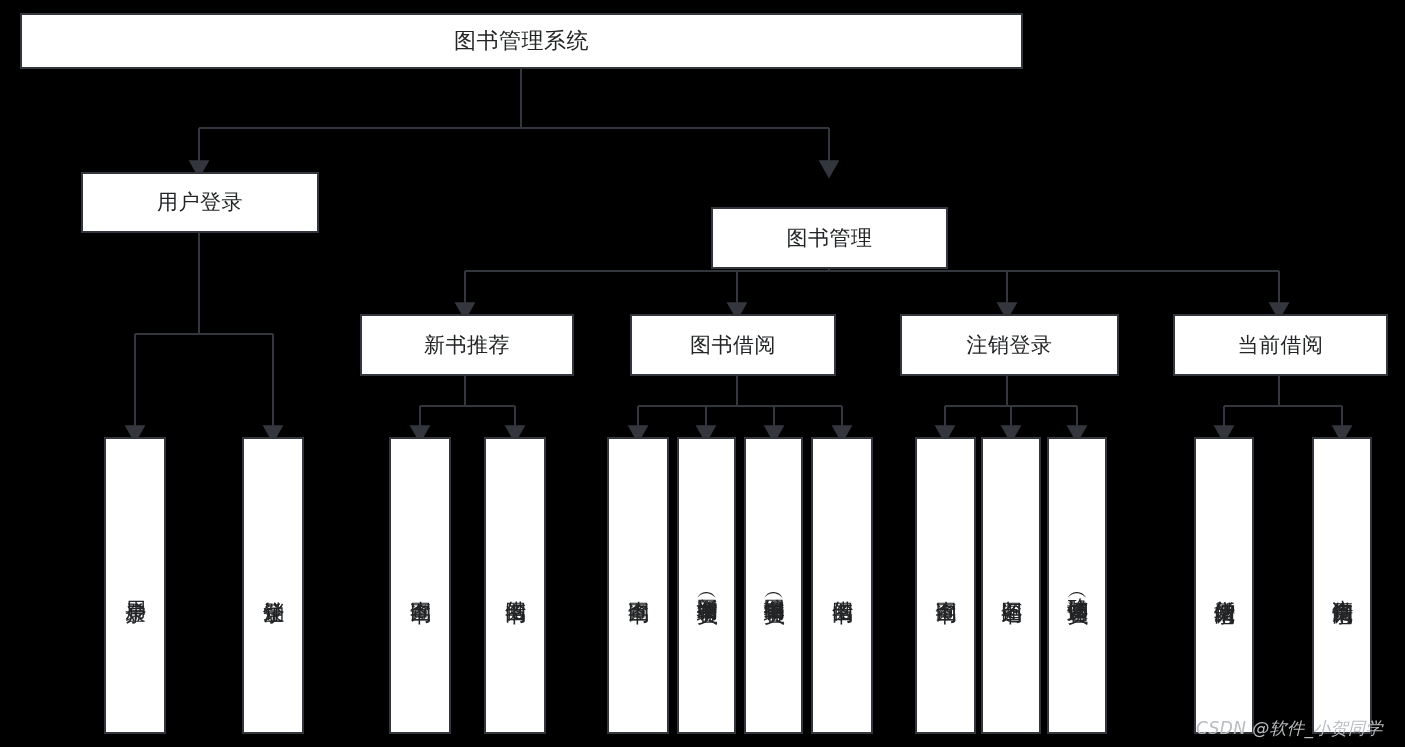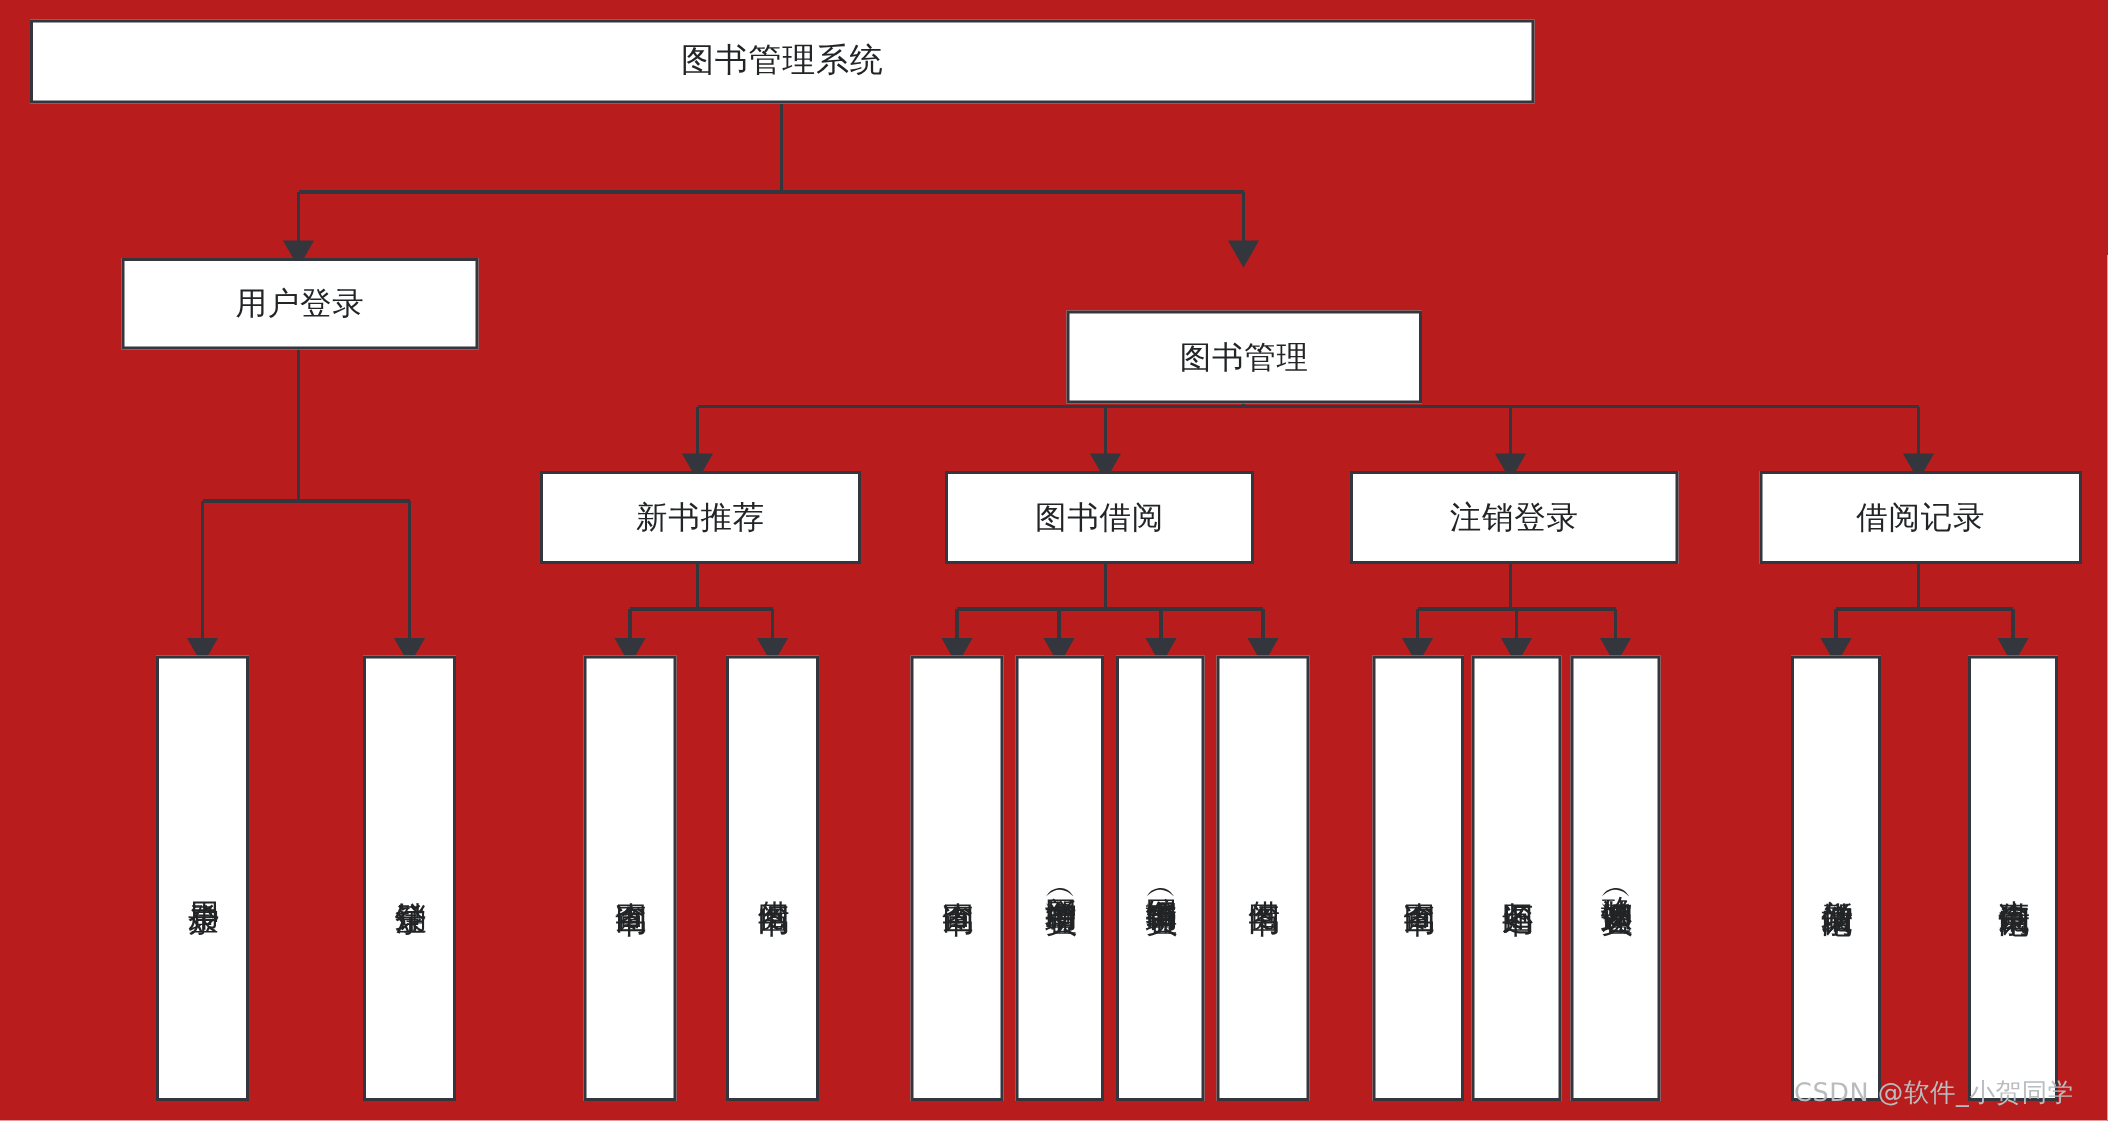--- a/index.html
+++ b/index.html
@@ -7,21 +7,21 @@
     padding: 0;
     background: #ffffff;
   }
   body {
     font-family: "DejaVu Sans", "Liberation Sans", sans-serif;
   }
   #canvas {
     position: relative;
     width: 1405px;
     height: 747px;
-    background: #b91c1c;
+    background: #000000;
     overflow: hidden;
   }
   svg.edges {
     position: absolute;
     left: 0;
     top: 0;
     width: 1405px;
     height: 747px;
     pointer-events: none;
   }
@@ -134,21 +134,21 @@
   <div class="node" style="left:630px; top:314px; width:206px; height:62px;">
     <span class="label">图书借阅</span>
   </div>
   <div class="node" style="left:360px; top:314px; width:214px; height:62px;">
     <span class="label">新书推荐</span>
   </div>
   <div class="node" style="left:900px; top:314px; width:219px; height:62px;">
     <span class="label">注销登录</span>
   </div>
   <div class="node" style="left:1173px; top:314px; width:215px; height:62px;">
-    <span class="label">借阅记录</span>
+    <span class="label">当前借阅</span>
   </div>
 
   <div class="node leaf" style="left:104px; top:437px; width:62px; height:297px;">
     <span class="label">用户登录</span>
   </div>
   <div class="node leaf" style="left:242px; top:437px; width:62px; height:297px;">
     <span class="label">注销登录</span>
   </div>
   <div class="node leaf" style="left:389px; top:437px; width:62px; height:297px;">
     <span class="label">查询图书</span>
@@ -177,15 +177,15 @@
   <div class="node leaf" style="left:1047px; top:437px; width:60px; height:297px;">
     <span class="label">确认归还（管理员）</span>
   </div>
   <div class="node leaf" style="left:1194px; top:437px; width:60px; height:297px;">
     <span class="label">新增借阅记录</span>
   </div>
   <div class="node leaf" style="left:1312px; top:437px; width:60px; height:297px;">
     <span class="label">查询借阅记录</span>
   </div>
 
-  <div class="watermark" style="left:1196px; top:717px;">CSDN @软件_小贺同学</div>
+  <div class="watermark" style="left:1196px; top:717px;font-style:italic;">CSDN @软件_小贺同学</div>
 
 </div>
 
 </body></html>

